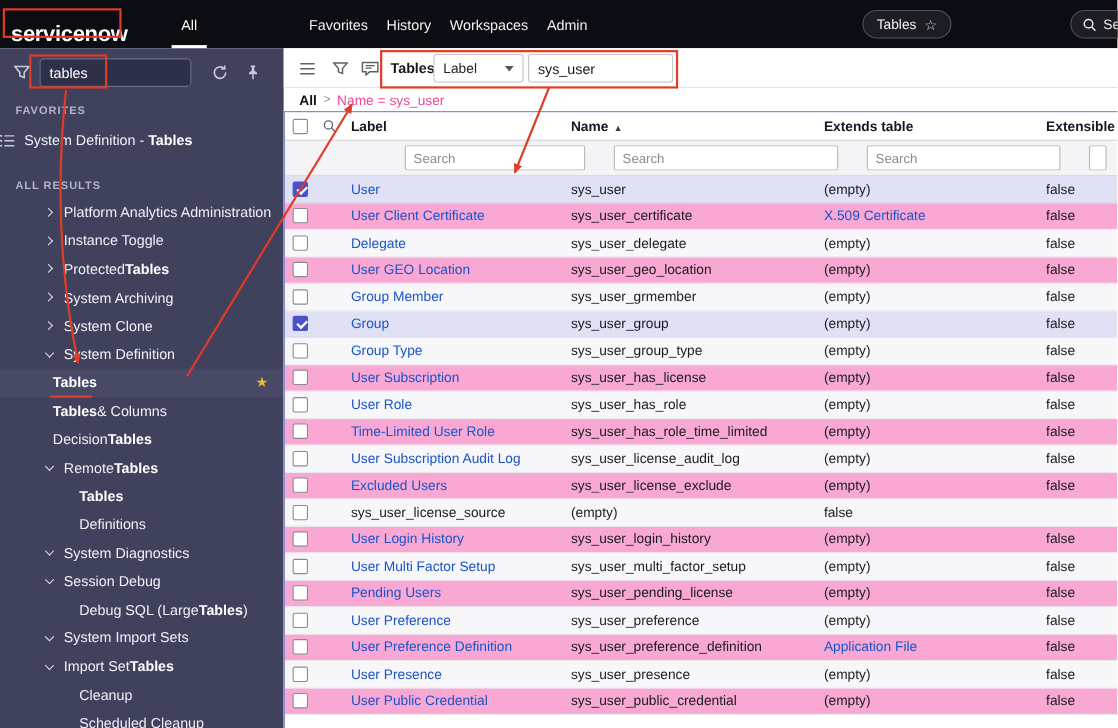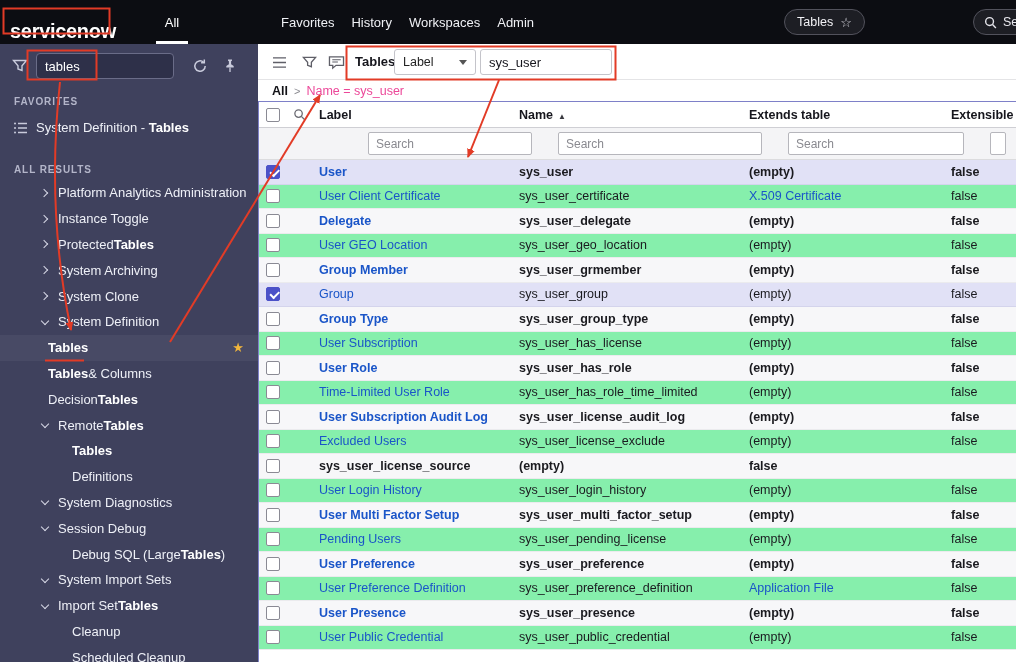--- a/index.html
+++ b/index.html
@@ -30,21 +30,21 @@
     padding:0 12px; }
   .filter-row svg { flex:none; }
   .filter-input { margin-left:8px; width:138px; height:26px; background:#2e3049; border:1px solid #6a6c88;
     border-radius:4px; color:#fff; font-size:13px; padding:0 8px; font-family:"Liberation Sans",sans-serif; outline:none; }
   .side-icon { margin-left:18px; cursor:pointer; }
   .side-icon + .side-icon { margin-left:14px; }
   .sec-heading { position:absolute; left:14px; color:#b3b5c9; font-size:10px; font-weight:700; letter-spacing:0.9px; }
   .fav-heading { top:52px; }
   .allres-heading { top:120px; }
   .fav-item { position:absolute; left:0; top:71px; right:0; height:25px; display:flex; align-items:center;
-    gap:8px; padding-left:14px; color:#eef0f7; font-size:13px; cursor:pointer; }
+    gap:8px; color:#eef0f7; font-size:13px; cursor:pointer; }
   .fav-item b { color:#fff; }
   .tree { position:absolute; left:0; top:136px; right:0; bottom:0; overflow:hidden; }
   .tree-item { height:25.8px; display:flex; align-items:center; color:#eef0f7; font-size:13px; cursor:pointer; }
   .tree-item .t-bold { font-weight:700; color:#fff; }
   .tree-item.sel { background:rgba(255,255,255,0.05); }
   .lvl0 { padding-left:38px; }
   .lvl1 { padding-left:28px; }
   .lvl1.haschev { padding-left:38px; }
   .lvl2 { padding-left:52px; }
   .chev { width:14px; height:14px; flex:none; margin-right:6px; position:relative; }
@@ -86,22 +86,22 @@
     position:relative; cursor:pointer; flex:none; }
   .cb.checked { background:var(--cbc,#4b51c8); border-color:var(--cbc,#4b51c8); }
   .cb.checked::after { content:""; position:absolute; left:2.5px; top:3px; width:7px; height:3.5px;
     border-left:2px solid #fff; border-bottom:2px solid #fff; transform:rotate(-45deg); }
   .hsort { font-size:8px; margin-left:5px; color:#3a3a40; }
   .srow { height:32px; background:#f4f4f6; border-bottom:1px solid #dcdcde;padding-left:39px; }
   .srow input { height:23px; width:calc(100% - 18px); border:1px solid #b6b6bc; border-radius:2px;
     background:#fff; padding:0 7px; font-size:12px; font-family:"Liberation Sans",sans-serif; outline:none; }
   .srow .label-s input { margin-left:10px; width:calc(100% - 28px); }
   .srow input::placeholder { color:#8a8a90; }
-  .lbody .row { height:24.5px; border-bottom:1px solid #ebebee; font-size:12.5px; color:#1a1a1f; background:#86efac; }
-  .lbody .row.alt { background:#f7f7f9;font-weight:bold; }
+  .lbody .row { height:24.5px; border-bottom:1px solid #ebebee; font-size:12.5px; color:#1a1a1f; background:#f9a8d4; }
+  .lbody .row.alt { background:#f7f7f9; }
   .lbody .row.sel { background:var(--selbg,#e1e1f6); border-bottom:1px solid #d4d4ec; }
   .lnk { color:var(--link,#1a55c8); cursor:pointer; text-decoration:none; }
   .plain { color:#1a1a1f; }
 
   
   .annotations { position:absolute; inset:0; z-index:60; pointer-events:none; }
   .anno { fill:none; stroke:var(--anno,#e23b26); stroke-width:2; }
   #ah path { fill:var(--anno,#e23b26); stroke:none; }
 </style>
 </head>

